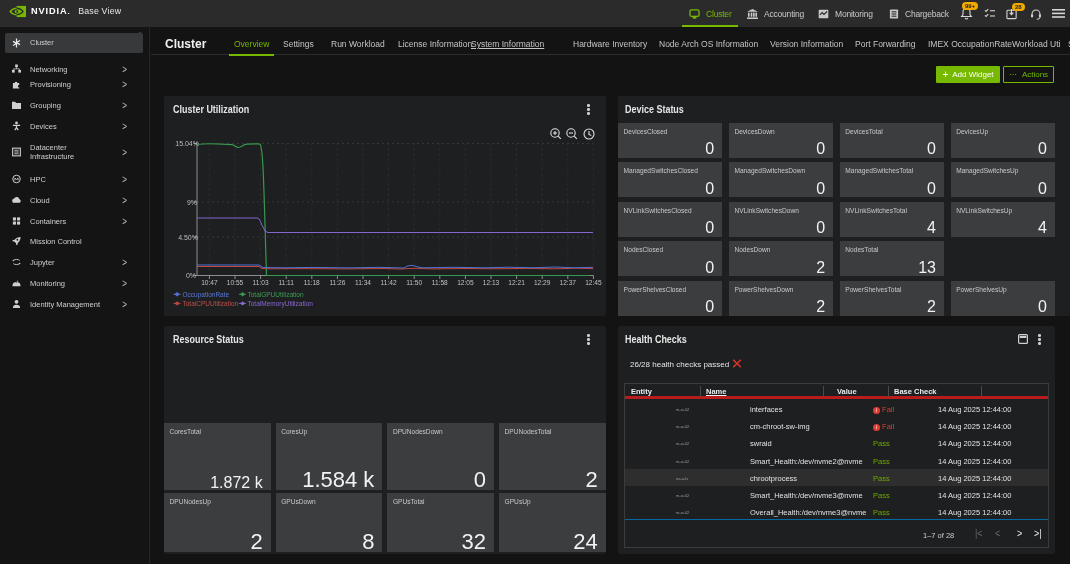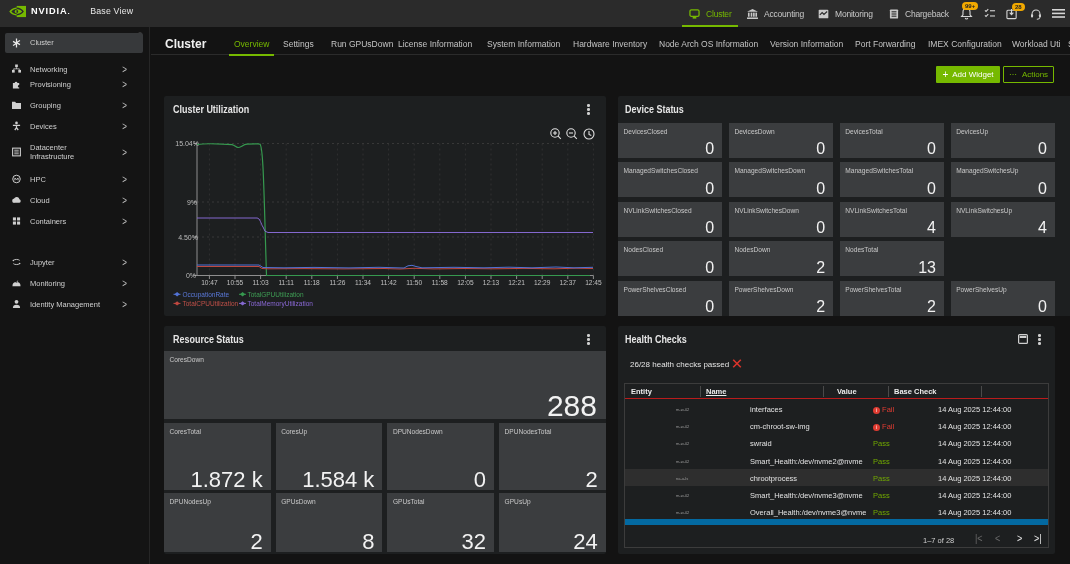--- a/index.html
+++ b/index.html
@@ -40,21 +40,21 @@
 #btn-actions { position:absolute; left:1003px; top:66px; width:51px; height:17px; border:1px solid #76b900;
   color:#76b900; font-size:8px; display:flex; align-items:center; justify-content:center; gap:4px; border-radius:1px;}
 .panel { position:absolute; background:#1d1f20; border-radius:2px; }
 .ptitle { position:absolute; left:9px; top:7px; color:#e6e6e6; font-size:11.5px; font-weight:bold; transform:scaleX(0.78); transform-origin:left center; white-space:nowrap; }
 .kebab { position:absolute; width:3px; height:11px; top:8px; }
 .kebab i { display:block; width:2.5px; height:2.5px; background:#cfcfcf; border-radius:50%; margin-bottom:1.5px;}
 .card { position:absolute; background:#3b3d3f; }
 .card .lbl { position:absolute; left:5.5px; top:5px; font-size:6.6px; color:#c9c9c9; }
 .card .val { position:absolute; right:8px; bottom:3.5px; color:#f2f2f2; line-height:1; }
 #health-tbl { position:absolute; left:6px; top:57px; width:425px; height:165px; border:1px solid #3c3c3c; }
-.hc-hdr { position:absolute; top:0; left:0; right:0; height:15px; border-bottom:1px solid #b91c1c; }
+.hc-hdr { position:absolute; top:0; left:0; right:0; height:15px; border-bottom:3px solid #b91c1c; }
 .hc-hdr div { position:absolute; top:3px; font-size:7.5px; font-weight:bold; color:#ededed; }
 .hc-row { position:absolute; left:0; right:0; height:17px; }
 .hc-row div { position:absolute; font-size:7.5px; color:#e2e2e2; top:5px;padding-left:44px; }
 .hc-row .ent { font-size:4px; color:#9a9a9a; top:7px; letter-spacing:0px;}
 .pass { color:#72a900 !important; }
 .fail { color:#e03c32 !important; }
 </style>
 </head>
 <body>
 <div id="topbar">
@@ -70,21 +70,21 @@
     <rect x="14.5" y="1.5" width="17.5" height="21" fill="#76b900"></rect>
     <g clip-path="url(#clipL)">
       <path fill-rule="evenodd" fill="#76b900" d="M14 4.5 C7 4.5 2.5 9 0.5 12 C3 15.5 8 19.5 14 19.5 C20 19.5 25.5 15.5 28 12 C25.5 8.5 20.5 4.5 14 4.5 Z M14 7.5 C18.5 7.5 22.5 9.5 24.8 12 C22.5 14.5 18.5 16.5 14 16.5 C9.5 16.5 6.5 14.5 4.5 12 C6.5 9.5 9.5 7.5 14 7.5 Z"></path>
       <circle cx="14" cy="12" r="3.2" fill="#76b900"></circle>
     </g>
     <g clip-path="url(#clipR)">
       <path fill-rule="evenodd" fill="#2b2b2b" d="M14 4.5 C7 4.5 2.5 9 0.5 12 C3 15.5 8 19.5 14 19.5 C20 19.5 25.5 15.5 28 12 C25.5 8.5 20.5 4.5 14 4.5 Z M14 7.5 C18.5 7.5 22.5 9.5 24.8 12 C22.5 14.5 18.5 16.5 14 16.5 C9.5 16.5 6.5 14.5 4.5 12 C6.5 9.5 9.5 7.5 14 7.5 Z"></path>
       <circle cx="14" cy="12" r="3.2" fill="#2b2b2b"></circle>
     </g>
   </svg>
-  <div id="brand">NVIDIA<span style="font-size:8px;">.</span> <span class="bv" style="margin-left:16px;">Base View</span></div>
+  <div id="brand">NVIDIA<span style="font-size:8px;">.</span> <span class="bv" style="margin-left:4px;">Base View</span></div>
 
   <div class="topnav" id="nav-cluster">
     <svg width="11" height="10" viewBox="0 0 12 11">
         <rect x="1" y="1" width="10" height="7" rx="1.5" fill="none" stroke="#76b900" stroke-width="1.4"></rect>
         <rect x="4" y="8.6" width="4" height="2" fill="#76b900"></rect>
       </svg>
     <span>Cluster</span>
   </div>
   <div class="topnav" id="nav-accounting">
     <svg width="11" height="10" viewBox="0 0 12 11" fill="#c9c9c9">
@@ -206,20 +206,25 @@
         </svg>
   </span>Cloud<span class="chev">&gt;</span></div>
   <div class="sitem" style="top:184px;"><span class="ic">
     <svg width="10" height="10" viewBox="0 0 10 10" fill="#cfcfcf">
           <rect x="1" y="1" width="3.4" height="3.4"></rect>
           <rect x="5.6" y="1" width="3.4" height="3.4"></rect>
           <rect x="1" y="5.6" width="3.4" height="3.4"></rect>
           <rect x="5.6" y="5.6" width="3.4" height="3.4"></rect>
         </svg>
   </span>Containers<span class="chev">&gt;</span></div>
+  <div class="sitem" style="top:204px;"><span class="ic">
+    <svg width="10" height="10" viewBox="0 0 10 10" fill="#cfcfcf">
+          <path d="M9.5 0.5 C7 0.5 4.5 1.5 3 3.5 L1 3.8 0.3 5.3 2.5 5.5 4.5 7.5 4.7 9.7 6.2 9 6.5 7 C8.5 5.5 9.5 3 9.5 0.5 z M6.8 4.2 a1 1 0 1 1-1.4-1.4 1 1 0 0 1 1.4 1.4z"></path>
+        </svg>
+  </span>Mission Control</div>
   <div class="sitem" style="top:225px;"><span class="ic">
     <svg width="10" height="10" viewBox="0 0 10 10" fill="none" stroke="#cfcfcf" stroke-width="1">
           <path d="M1.5 3.2 a4 2 0 0 1 7 0 M8.5 6.8 a4 2 0 0 1-7 0"></path>
           <circle cx="1.5" cy="3.4" r="0.9" fill="#cfcfcf" stroke="none"></circle>
           <circle cx="8.5" cy="6.6" r="0.9" fill="#cfcfcf" stroke="none"></circle>
         </svg>
   </span>Jupyter<span class="chev">&gt;</span></div>
   <div class="sitem" style="top:246px;"><span class="ic">
     <svg width="10" height="10" viewBox="0 0 10 10" fill="#cfcfcf">
           <path d="M0.5 8.5 a4.5 4.5 0 0 1 9 0 z M5 4.8 L7 2.6 6.4 2.1 4.4 4.4 z"></path>
@@ -230,28 +235,28 @@
           <circle cx="5" cy="2.6" r="2.1"></circle>
           <path d="M1 9.5 a4 3.6 0 0 1 8 0 z"></path>
         </svg>
   </span>Identity Management<span class="chev">&gt;</span></div>
 </div>
 
 <div id="tabbar">
   <div class="title">Cluster</div>
   <div class="tab active" style="left:83px;">Overview</div>
   <div class="tab" style="left:132px;">Settings</div>
-  <div class="tab" style="left:180px;">Run GPUsDown</div>
+  <div class="tab" style="left:180px;">Run Workload</div>
   <div class="tab" style="left:247px;">License Information</div>
-  <div class="tab" style="left:336px;">System Information</div>
+  <div class="tab" style="left:320px;text-decoration:underline;">System Information</div>
   <div class="tab" style="left:422px;">Hardware Inventory</div>
   <div class="tab" style="left:508px;">Node Arch OS Information</div>
   <div class="tab" style="left:619px;">Version Information</div>
   <div class="tab" style="left:704px;">Port Forwarding</div>
-  <div class="tab" style="left:777px;">IMEX Configuration</div>
+  <div class="tab" style="left:777px;">IMEX OccupationRate</div>
   <div class="tab" style="left:861px;">Workload Uti</div>
   <div class="tab" style="left:917px;">S</div>
 </div>
 
 <div id="btn-add"><span style="font-size:10px;">+</span> Add Widget</div>
 <div id="btn-actions"><span style="letter-spacing:1px;">⋯</span> Actions</div>
 
 <div class="panel" id="p-chart" style="left:164px; top:96px; width:442px; height:220px;">
   <div class="ptitle">Cluster Utilization</div>
   <div class="kebab" style="right:16px;">
@@ -455,28 +460,24 @@
     </div>
 </div>
 
 <div class="panel" id="p-resource" style="left:164px; top:326px; width:442px; height:228px;">
   <div class="ptitle">Resource Status</div>
   <div class="kebab" style="right:16px;">
       <i></i>
       <i></i>
       <i></i>
     </div>
-  <div class="card" style="left:0px; top:25px; width:442px; height:68px;">
-    <div class="lbl">CoresDown</div>
-      <div class="val" style="font-size:30px; right:9px; bottom:-2.4px;">288</div>
-  </div>
   <div id="res-grid">
       <div class="card" style="left:0.0px; top:96.5px; width:106.7px; height:67px;">
     <div class="lbl">CoresTotal</div>
-        <div class="val" style="font-size:22px; bottom:-1.7px;">1.872 k</div>
+        <div class="val" style="font-size:16px; bottom:-1.7px;">1.872 k</div>
       </div>
       <div class="card" style="left:111.7px; top:96.5px; width:106.7px; height:67px;">
     <div class="lbl">CoresUp</div>
         <div class="val" style="font-size:22px; bottom:-1.7px;">1.584 k</div>
       </div>
       <div class="card" style="left:223.4px; top:96.5px; width:106.7px; height:67px;">
     <div class="lbl">DPUNodesDown</div>
         <div class="val" style="font-size:22px; bottom:-1.7px;">0</div>
       </div>
       <div class="card" style="left:335.1px; top:96.5px; width:106.7px; height:67px;">
@@ -564,21 +565,21 @@
     <div style="left:204px;"><span class="pass">Pass</span></div>
     <div style="left:269px;">14 Aug 2025 12:44:00</div>
         </div>
         <div class="hc-row" style="top:119.2px; ">
     <div class="ent" style="left:7px;">m-w-02</div>
     <div style="left:81px;">Overall_Health:/dev/nvme3@nvme</div>
     <div style="left:204px;"><span class="pass">Pass</span></div>
     <div style="left:269px;">14 Aug 2025 12:44:00</div>
         </div>
       </div>
-    <div style="position:absolute; left:0; right:0; bottom:0; height:28.5px; border-top:6px solid #0369a1;">
+    <div style="position:absolute; left:0; right:0; bottom:0; height:28.5px; border-top:1px solid #0369a1;">
       <div style="position:absolute; left:298px; top:11px; font-size:7.5px; color:#cfcfcf;">1–7 of 28</div>
       <div style="position:absolute; left:350px; top:8px; font-size:9px; color:#6a6a6a; transform:scaleY(1.2);">|&lt;</div>
       <div style="position:absolute; left:370px; top:8px; font-size:9px; color:#6a6a6a; transform:scaleY(1.2);">&lt;</div>
       <div style="position:absolute; left:392px; top:8px; font-size:9px; color:#ececec; transform:scaleY(1.2);">&gt;</div>
       <div style="position:absolute; left:409px; top:8px; font-size:9px; color:#ececec; transform:scaleY(1.2);">&gt;|</div>
     </div>
   </div>
 </div>
 
 </body></html>

